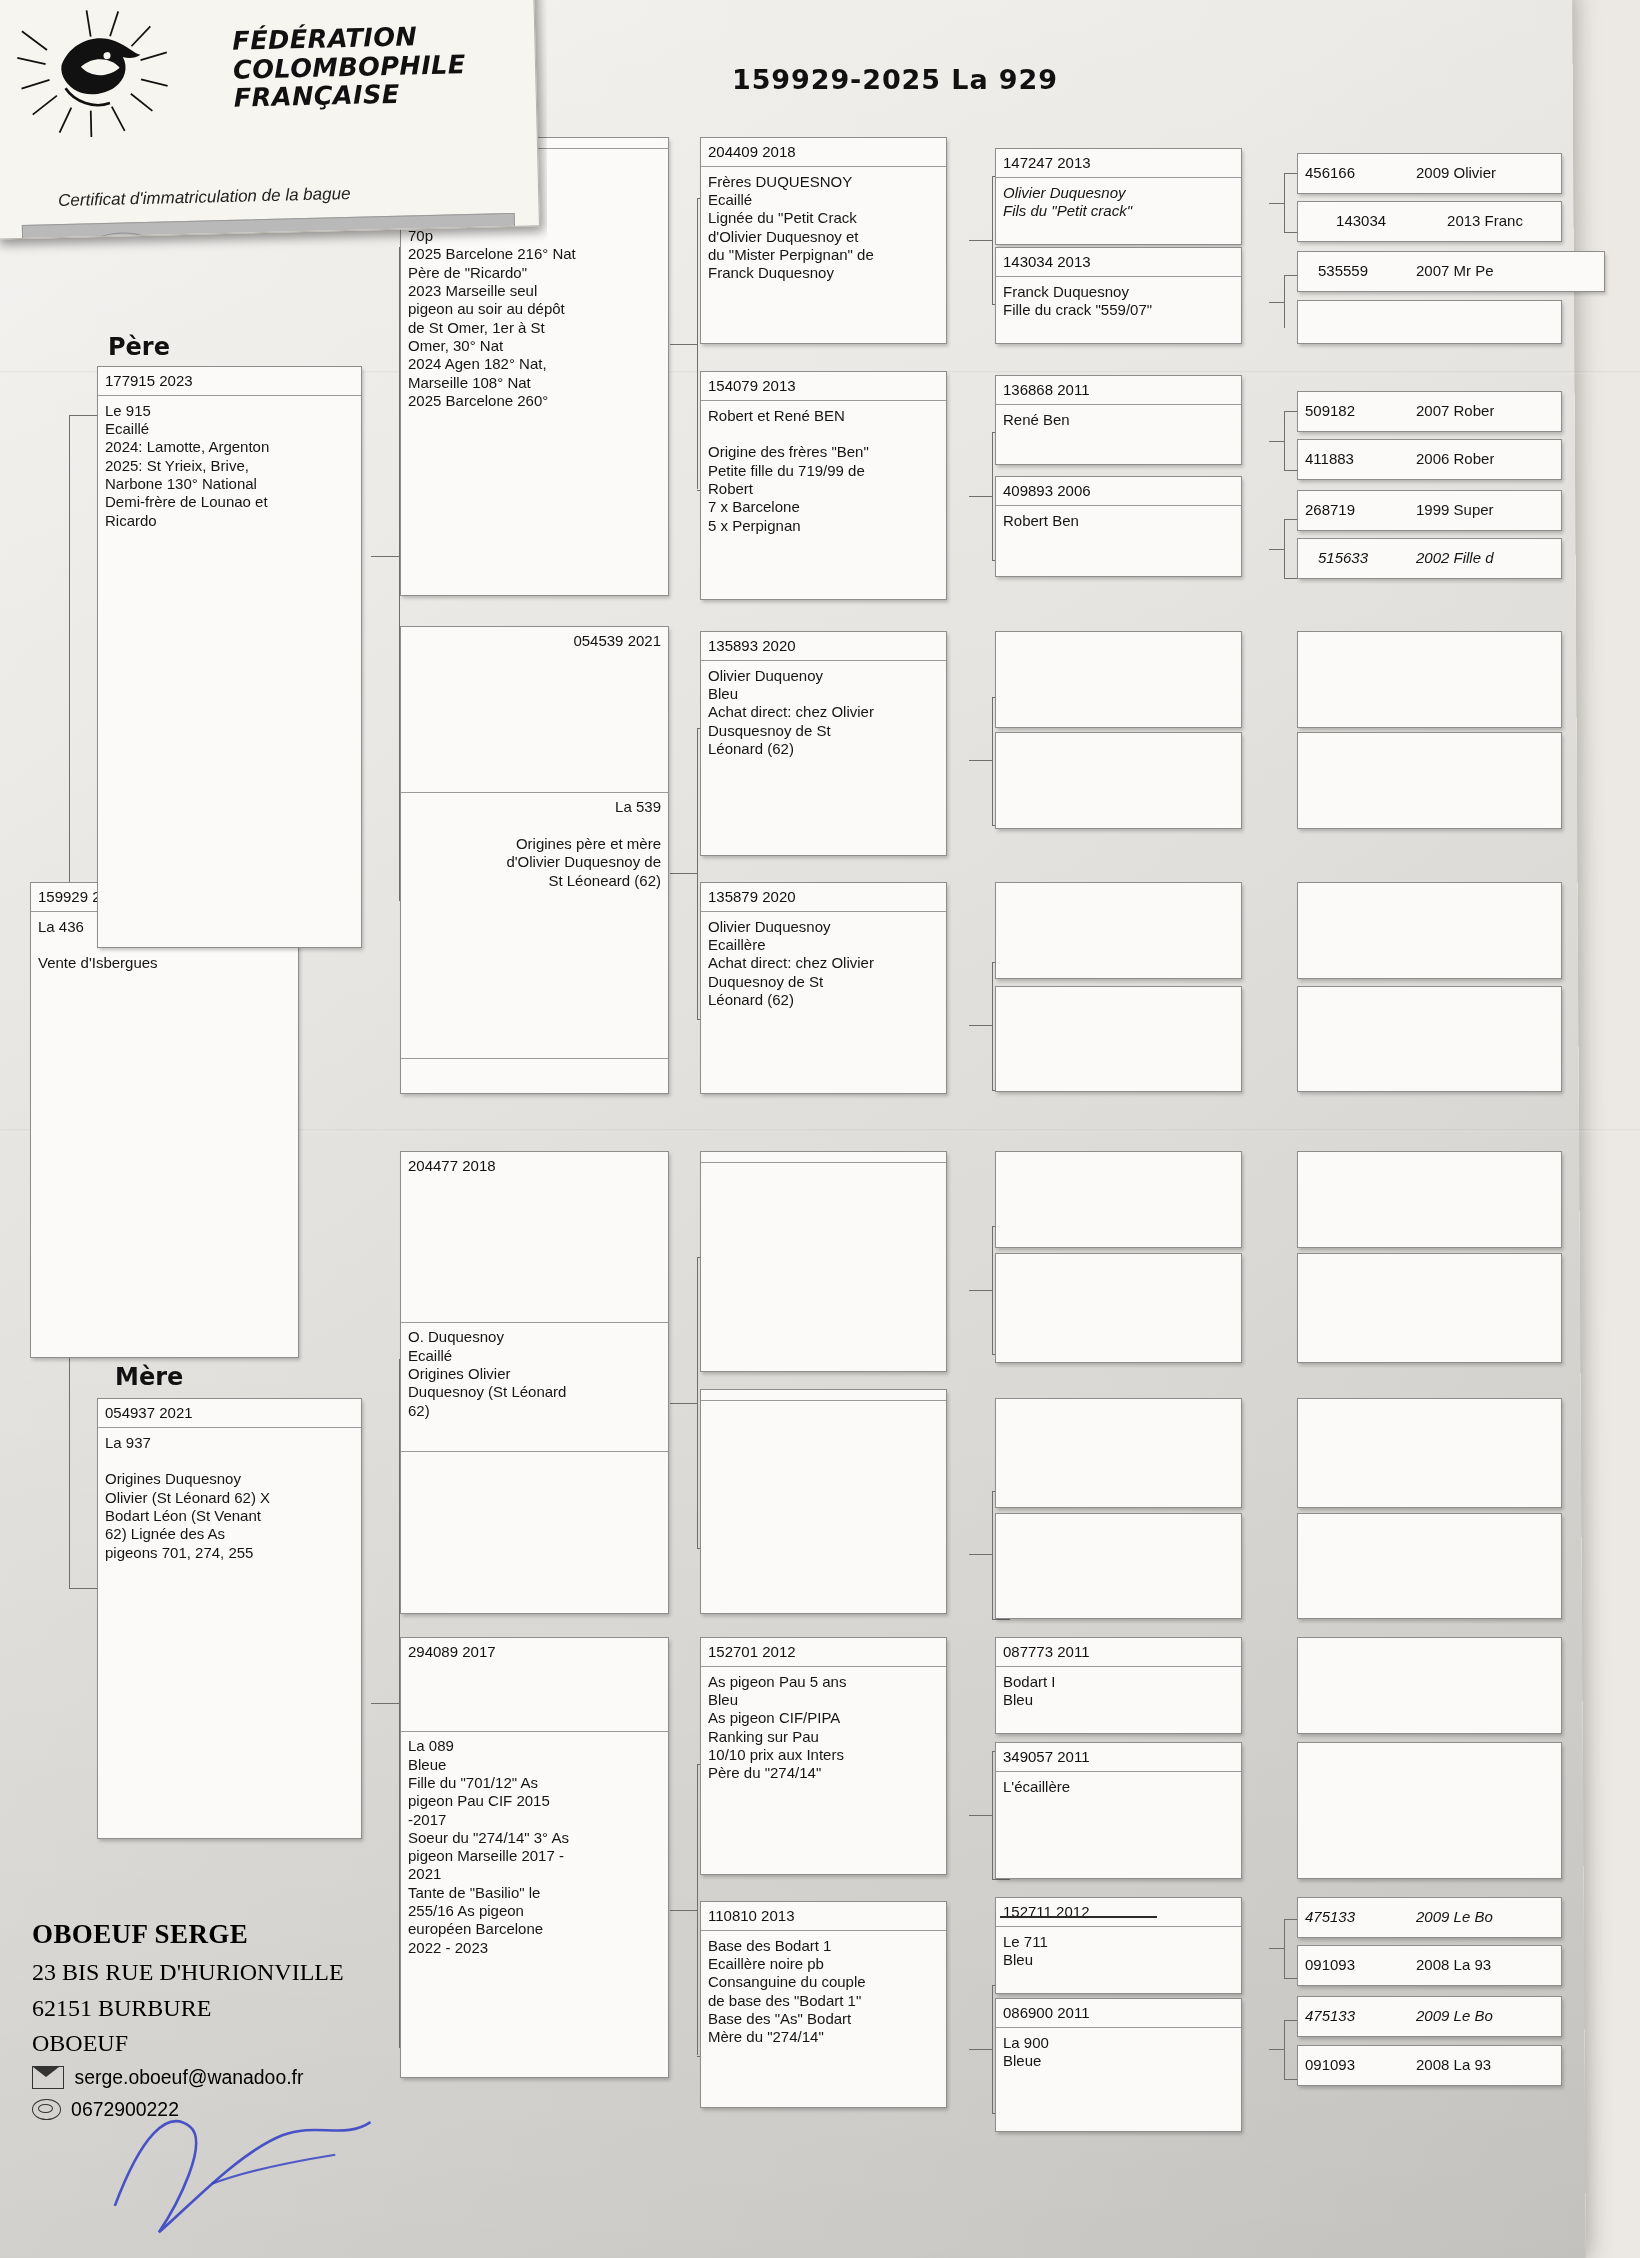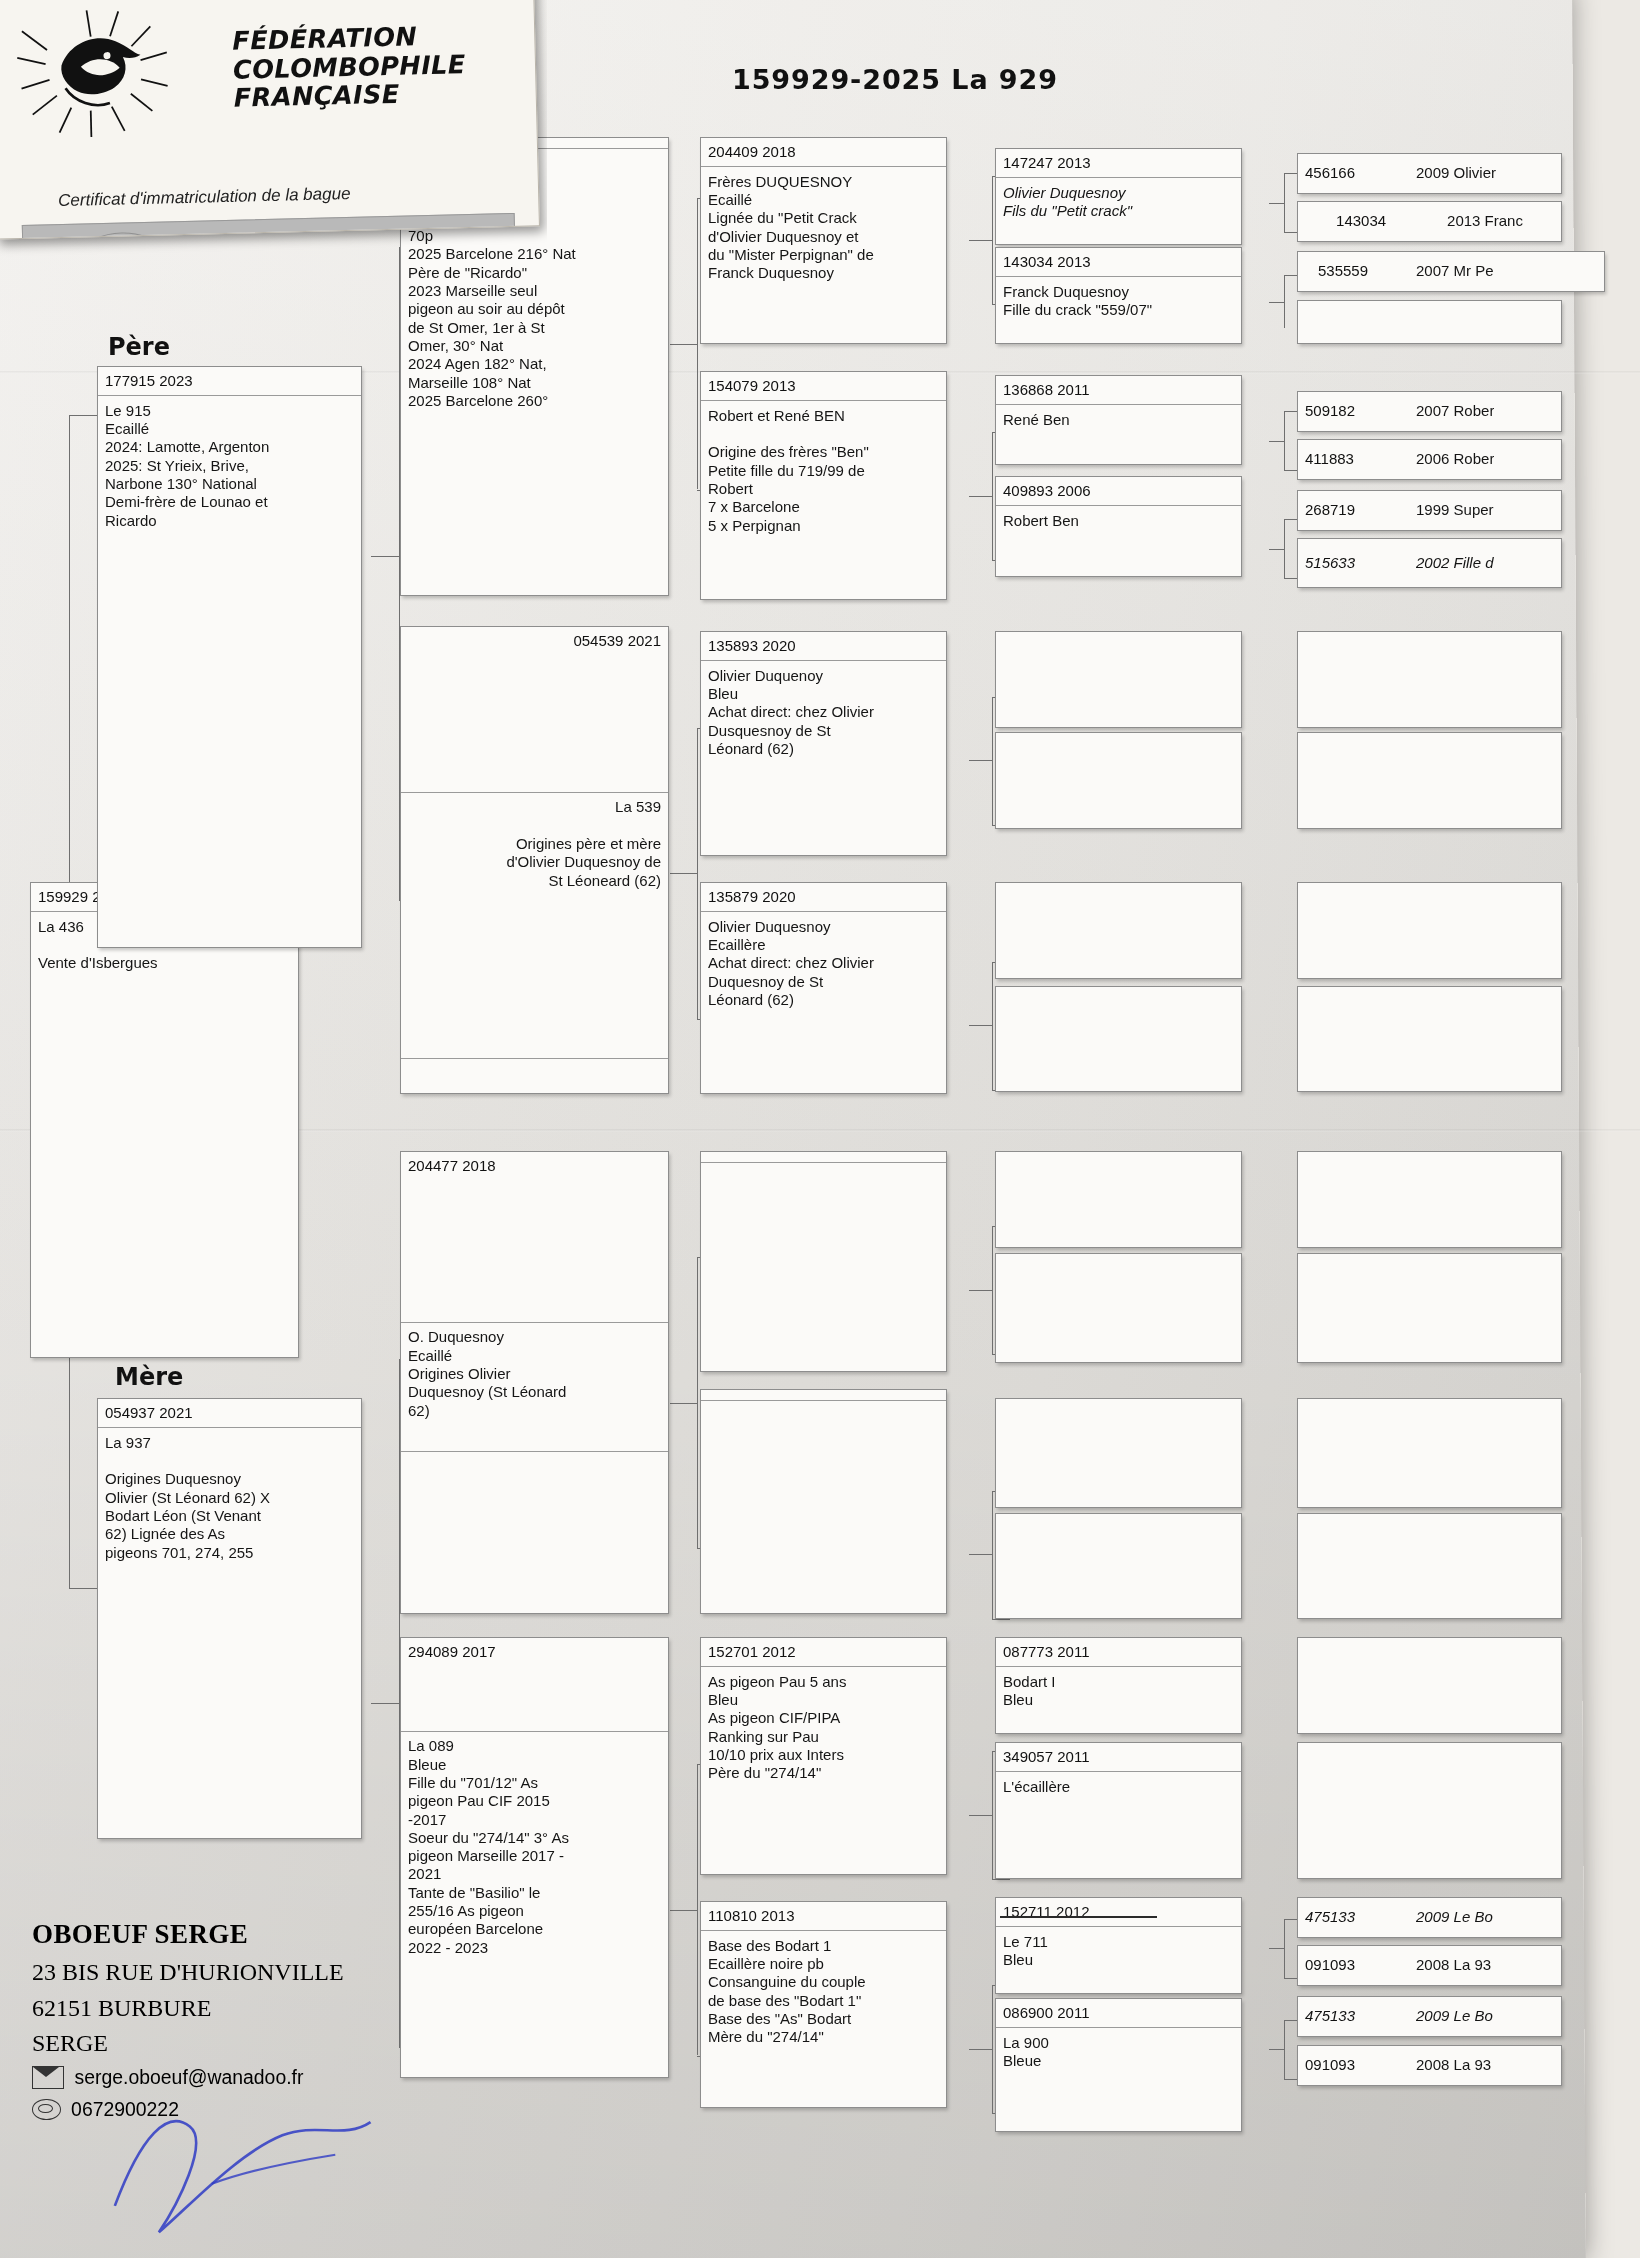--- a/index.html
+++ b/index.html
@@ -635,21 +635,21 @@
       <span class="desc">2007 Rober</span>
     </div>
     <div class="box mini" style="left:1297px; top:439px; width:265px; height:41px;">
       <span class="ring">411883</span>
       <span class="desc">2006 Rober</span>
     </div>
     <div class="box mini" style="left:1297px; top:490px; width:265px; height:41px;">
       <span class="ring">268719</span>
       <span class="desc">1999 Super</span>
     </div>
-    <div class="box mini" style="left:1297px; top:538px; width:265px; height:50px;">
+    <div class="box mini" style="left:1297px; top:538px; width:265px; height:41px;text-align:center;">
       <span class="ring ital">515633</span>
       <span class="desc ital">2002 Fille d</span>
     </div>
 
     <div class="box" style="left:1297px; top:631px; width:265px; height:97px;"></div>
     <div class="box" style="left:1297px; top:732px; width:265px; height:97px;"></div>
     <div class="box" style="left:1297px; top:882px; width:265px; height:97px;"></div>
     <div class="box" style="left:1297px; top:986px; width:265px; height:106px;"></div>
     <div class="box" style="left:1297px; top:1151px; width:265px; height:97px;"></div>
     <div class="box" style="left:1297px; top:1253px; width:265px; height:110px;"></div>
@@ -714,21 +714,21 @@
           <div class="num">159929</div>
         </div>
 
       </div>
     </div>
 
     <div id="owner">
       <div class="name">OBOEUF SERGE</div>
       <div class="line">23 BIS RUE D'HURIONVILLE</div>
       <div class="line">62151          BURBURE</div>
-      <div class="line">SERGE</div>
+      <div class="line">OBOEUF</div>
       <div class="row">
         <span class="ico mail"></span>
         <span>serge.oboeuf@wanadoo.fr</span>
       </div>
       <div class="row">
         <span class="ico phone"></span>
         <span>0672900222</span>
       </div>
     </div>
 

